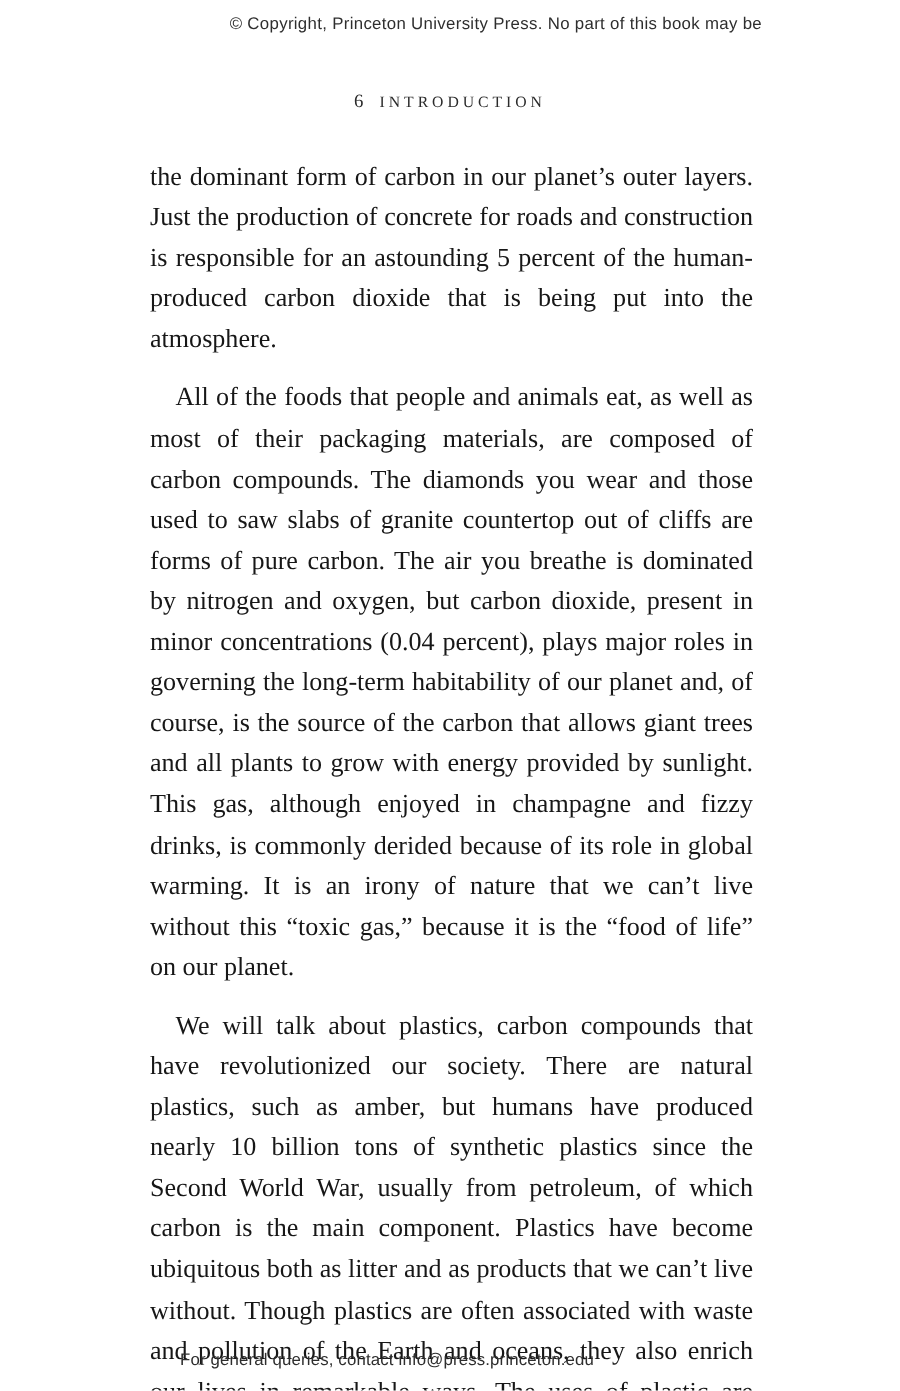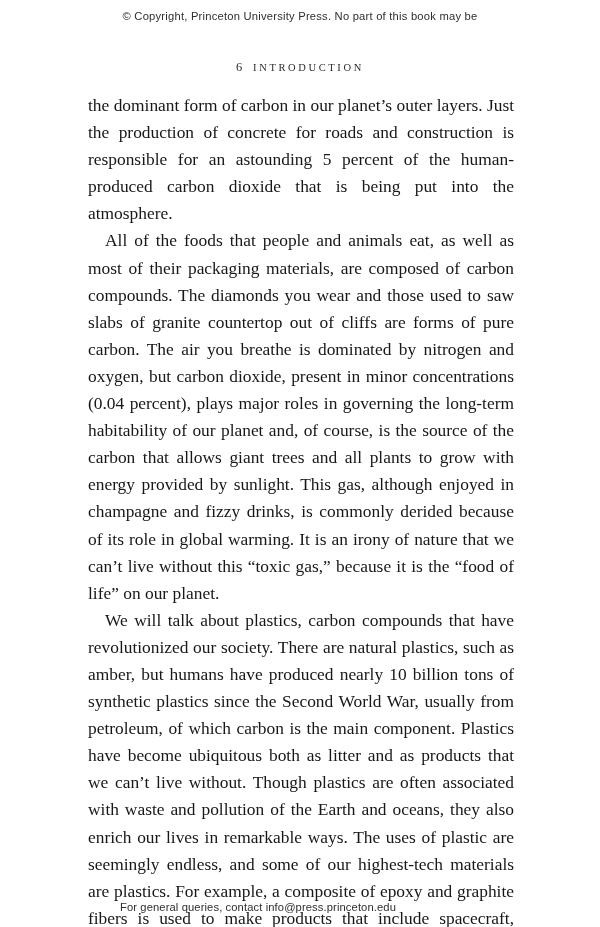--- a/index.html
+++ b/index.html
@@ -22,21 +22,21 @@
     width: 600px;
     height: 927px;
   }
 
   
   .copyright {
     position: absolute;
     left: 92px;
     top: 8px;
     width: 416px;
-    text-align: center;
+    text-align: right;
     font-family: "Liberation Sans", sans-serif;
     font-size: 11.2px;
     line-height: 16.5px;
     color: #2e2e2e;
     letter-spacing: 0.02em;
   }
   .copyright .cline { display: block; white-space: nowrap; }
 
   
   .running-head {
@@ -67,21 +67,21 @@
     width: 426px;
     font-family: "Liberation Serif", serif;
     font-size: 17.4px;
     line-height: 27.1px;
     text-align: justify;
     text-justify: inter-word;
     color: #171717;
     -webkit-font-smoothing: antialiased;
   }
   .body-text p {
-    margin: 0;
+    margin: 12px;
     text-indent: 17px;
     hyphens: none;
   }
   .body-text p.first {
     text-indent: 0;
   }
   
 
   
   .footer {

